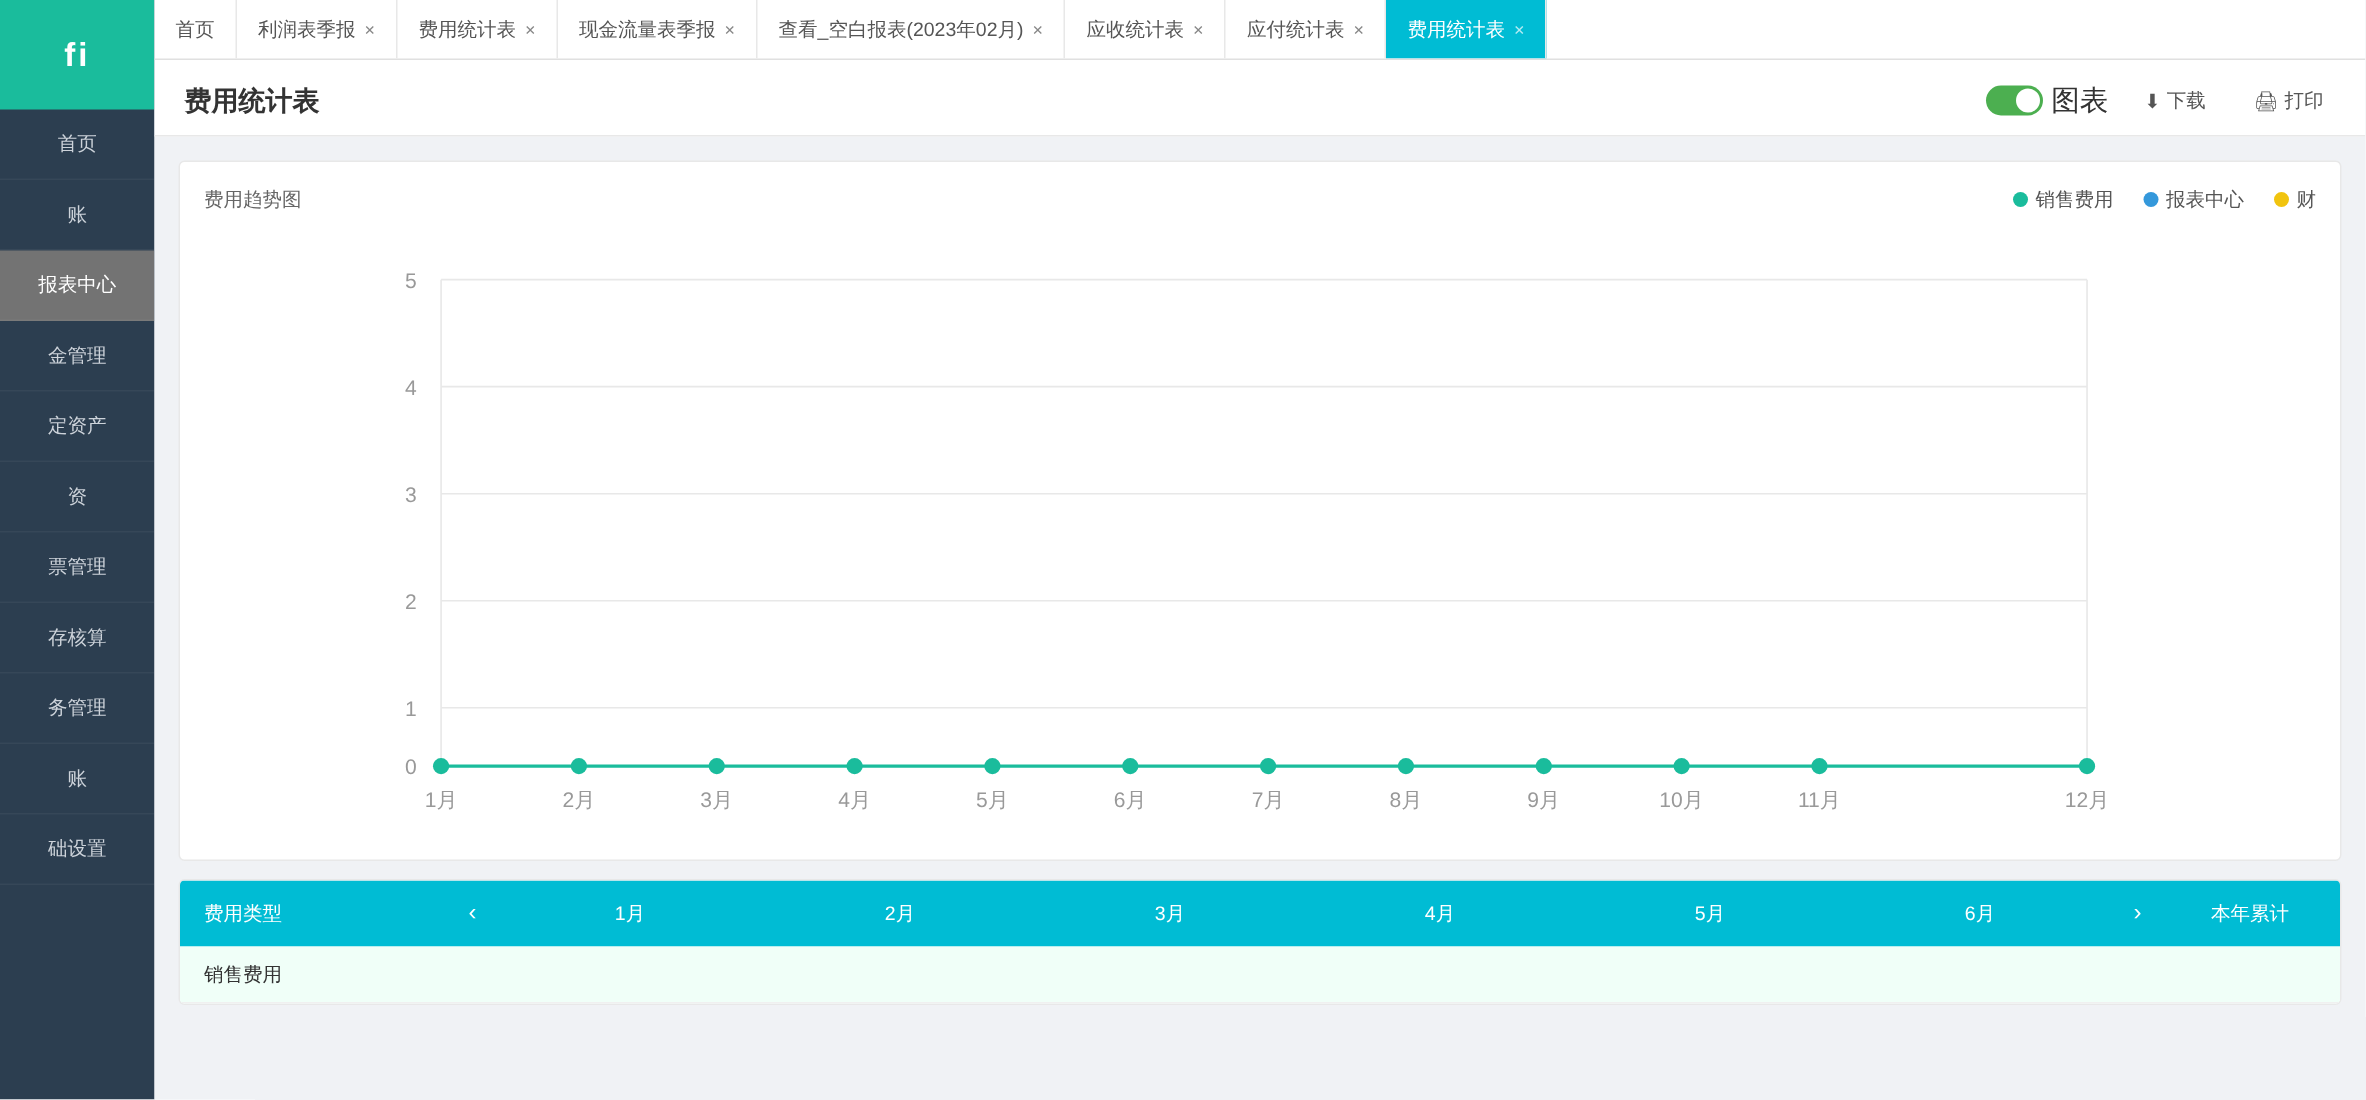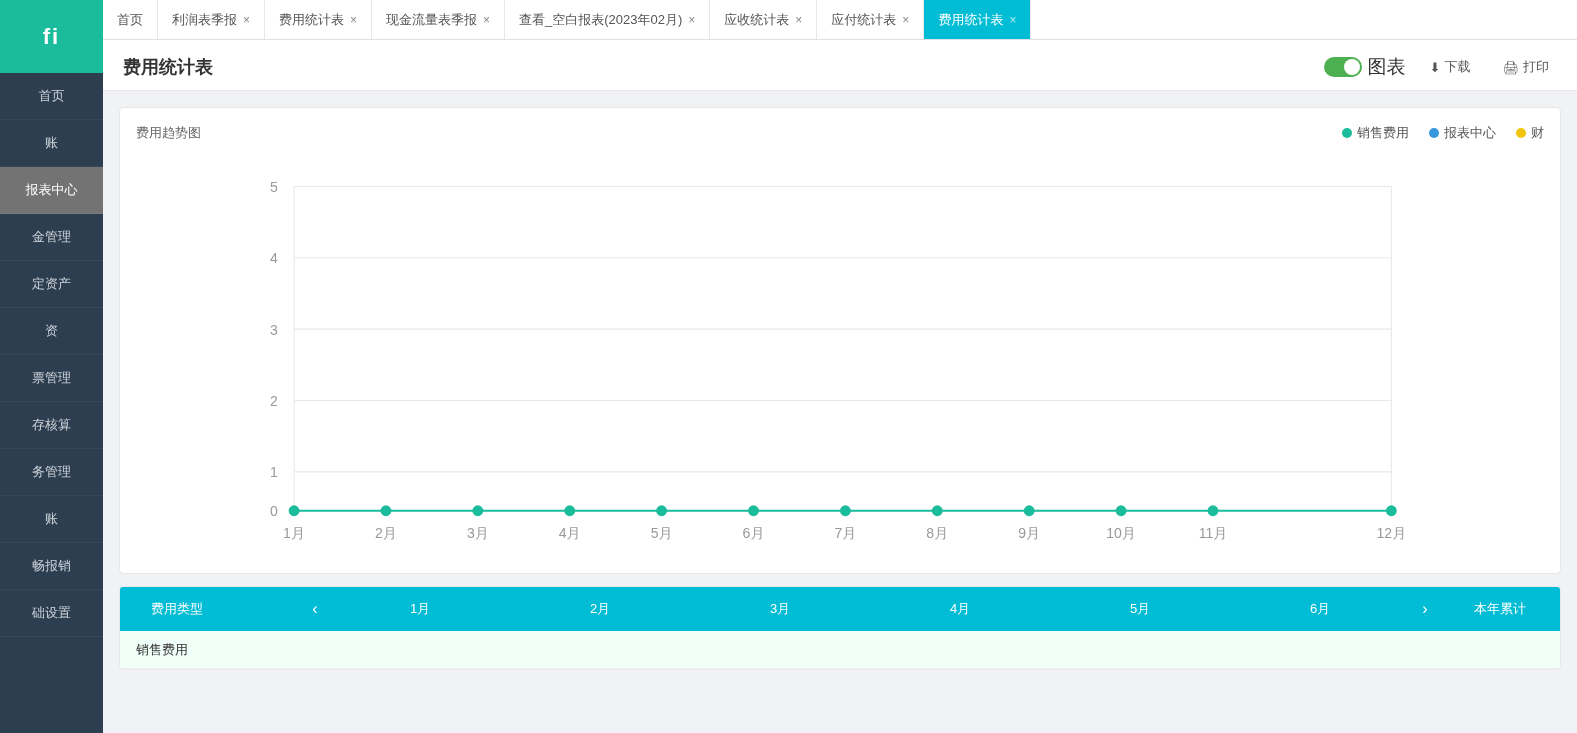--- a/index.html
+++ b/index.html
@@ -199,21 +199,21 @@
       grid-template-columns: 180px 30px 1fr 1fr 1fr 1fr 1fr 1fr 30px 120px;
       height: 44px;
       align-items: center;
     }
     .th {
       color: #fff;
       font-size: 13px;
       text-align: center;
       padding: 0 8px;
     }
-    .th.left { text-align: left; padding-left: 31px; }
+    .th.left { text-align: left; padding-left: 16px; }
     .table-data-row {
       display: grid;
       grid-template-columns: 180px 30px 1fr 1fr 1fr 1fr 1fr 1fr 30px 120px;
       height: 38px;
       align-items: center;
       border-bottom: 1px solid #f0f0f0;
       background: #f0fff8;
     }
     .td {
       font-size: 13px;
@@ -237,21 +237,20 @@
   <div class="sidebar-item"><span>首页</span></div>
   <div class="sidebar-item"><span>账</span></div>
   <div class="sidebar-item active"><span>报表中心</span></div>
   <div class="sidebar-item"><span>金管理</span></div>
   <div class="sidebar-item"><span>定资产</span></div>
   <div class="sidebar-item"><span>资</span></div>
   <div class="sidebar-item"><span>票管理</span></div>
   <div class="sidebar-item"><span>存核算</span></div>
   <div class="sidebar-item"><span>务管理</span></div>
   <div class="sidebar-item"><span>账</span></div>
-  <div class="sidebar-item"><span>畅报销</span></div>
   <div class="sidebar-item"><span>础设置</span></div>
 </div>
 
 <div class="main">
 
   <div class="tab-bar">
     <div class="tab home">
       <span>首页</span>
     </div>
     <div class="tab">

